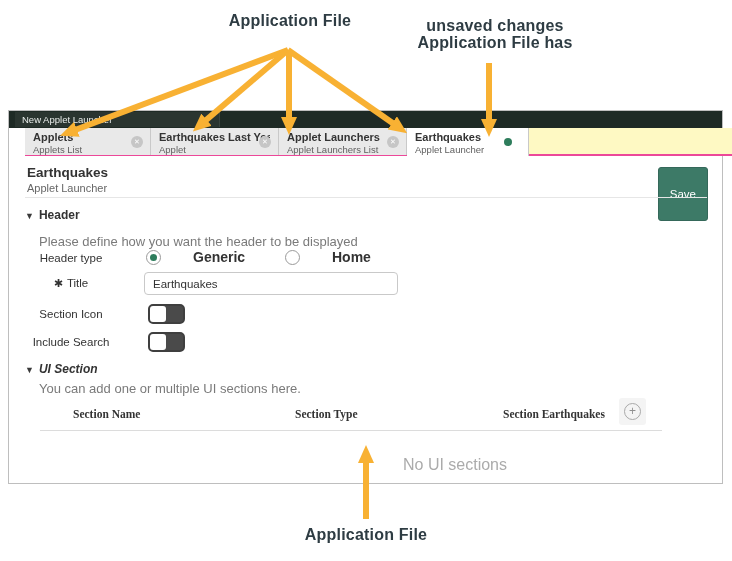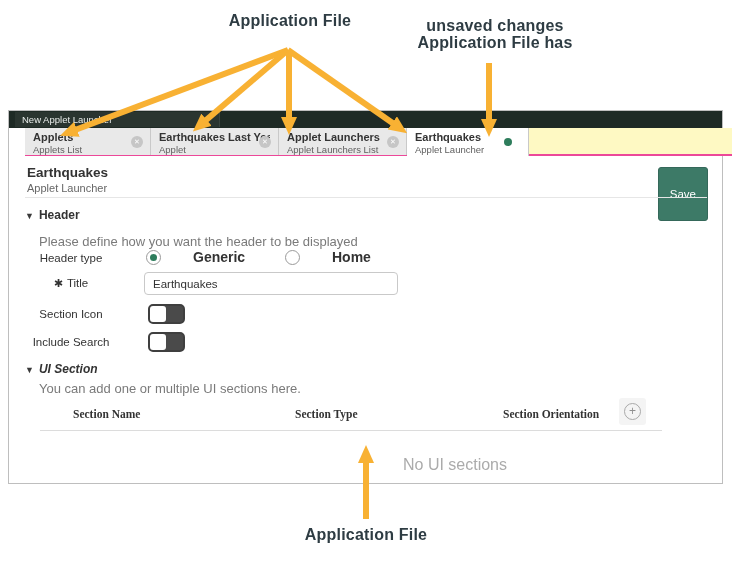--- a/index.html
+++ b/index.html
@@ -195,21 +195,21 @@
       <span class="knob"></span>
     </div>
 
     <div class="sec-head" id="ui-sec-title">
       <span class="tri">▼</span><span>UI Section</span>
     </div>
     <div class="sec-desc" id="ui-sec-desc">You can add one or multiple UI sections here.</div>
 
     <div class="col-head" id="col-name">Section Name</div>
     <div class="col-head" id="col-type">Section Type</div>
-    <div class="col-head" id="col-orient">Section Orientation</div>
+    <div class="col-head" id="col-orient">Section Earthquakes</div>
     <button class="add-btn">
       <span class="plus-circle">+</span>
     </button>
 
     <div class="divider2"></div>
     <div id="empty-text">No UI sections</div>
 
   </div>
 </div>
 

